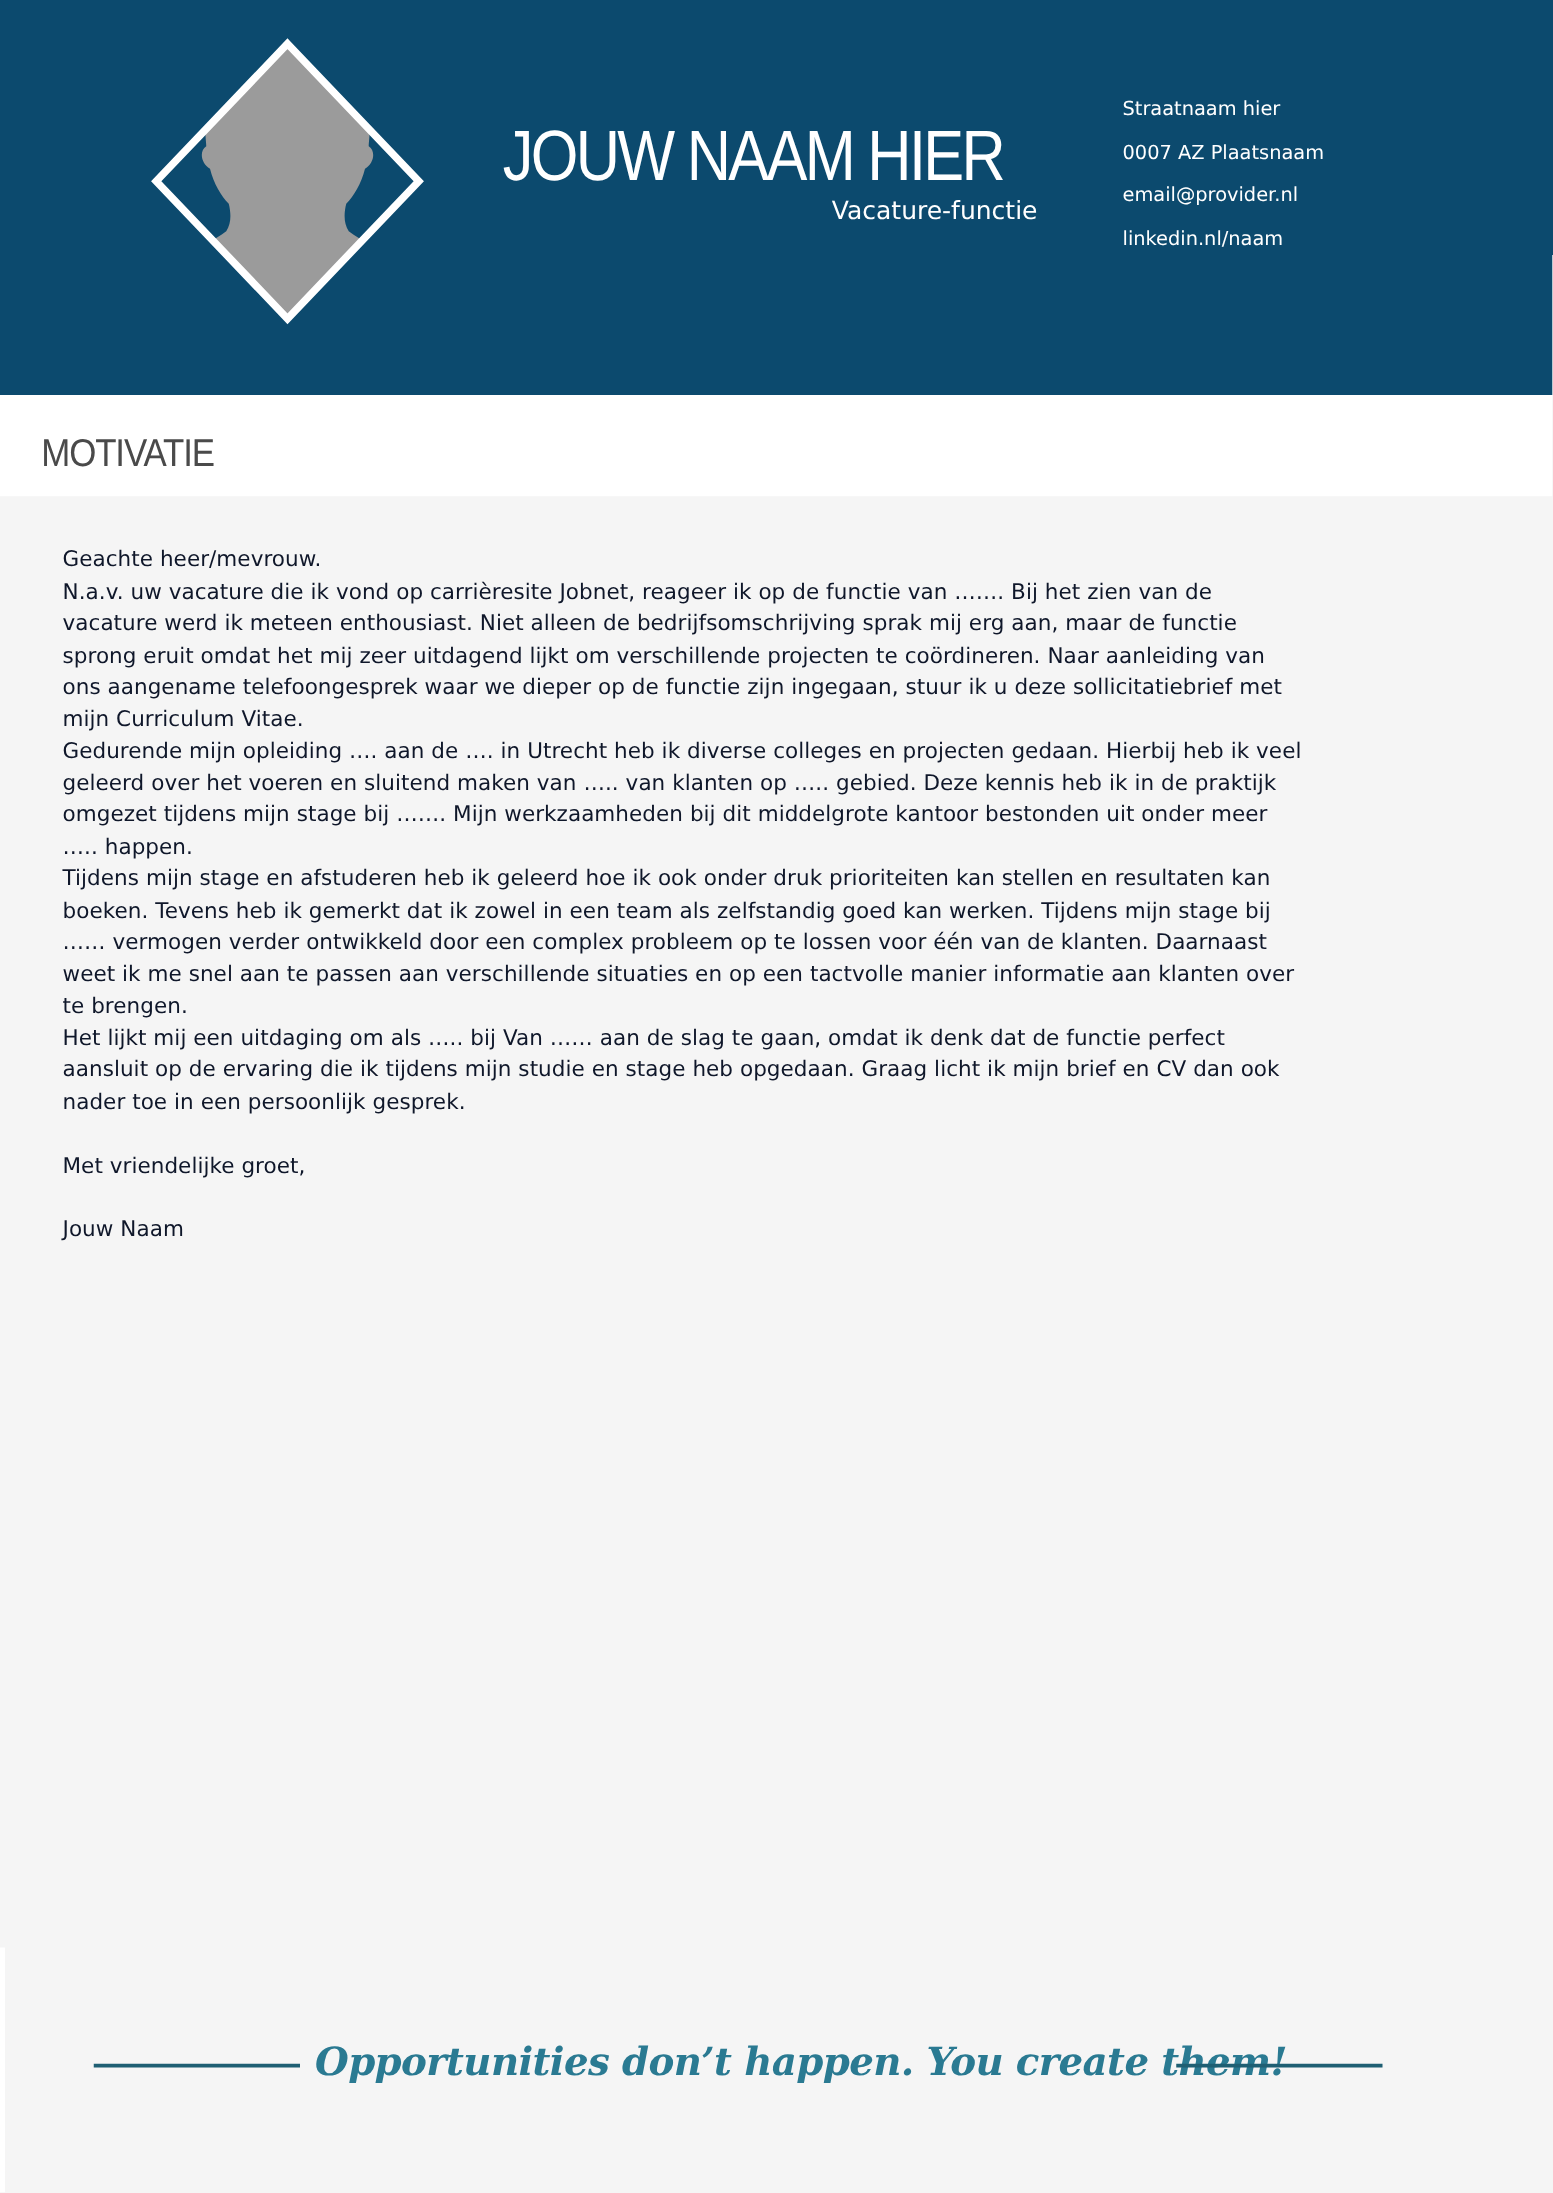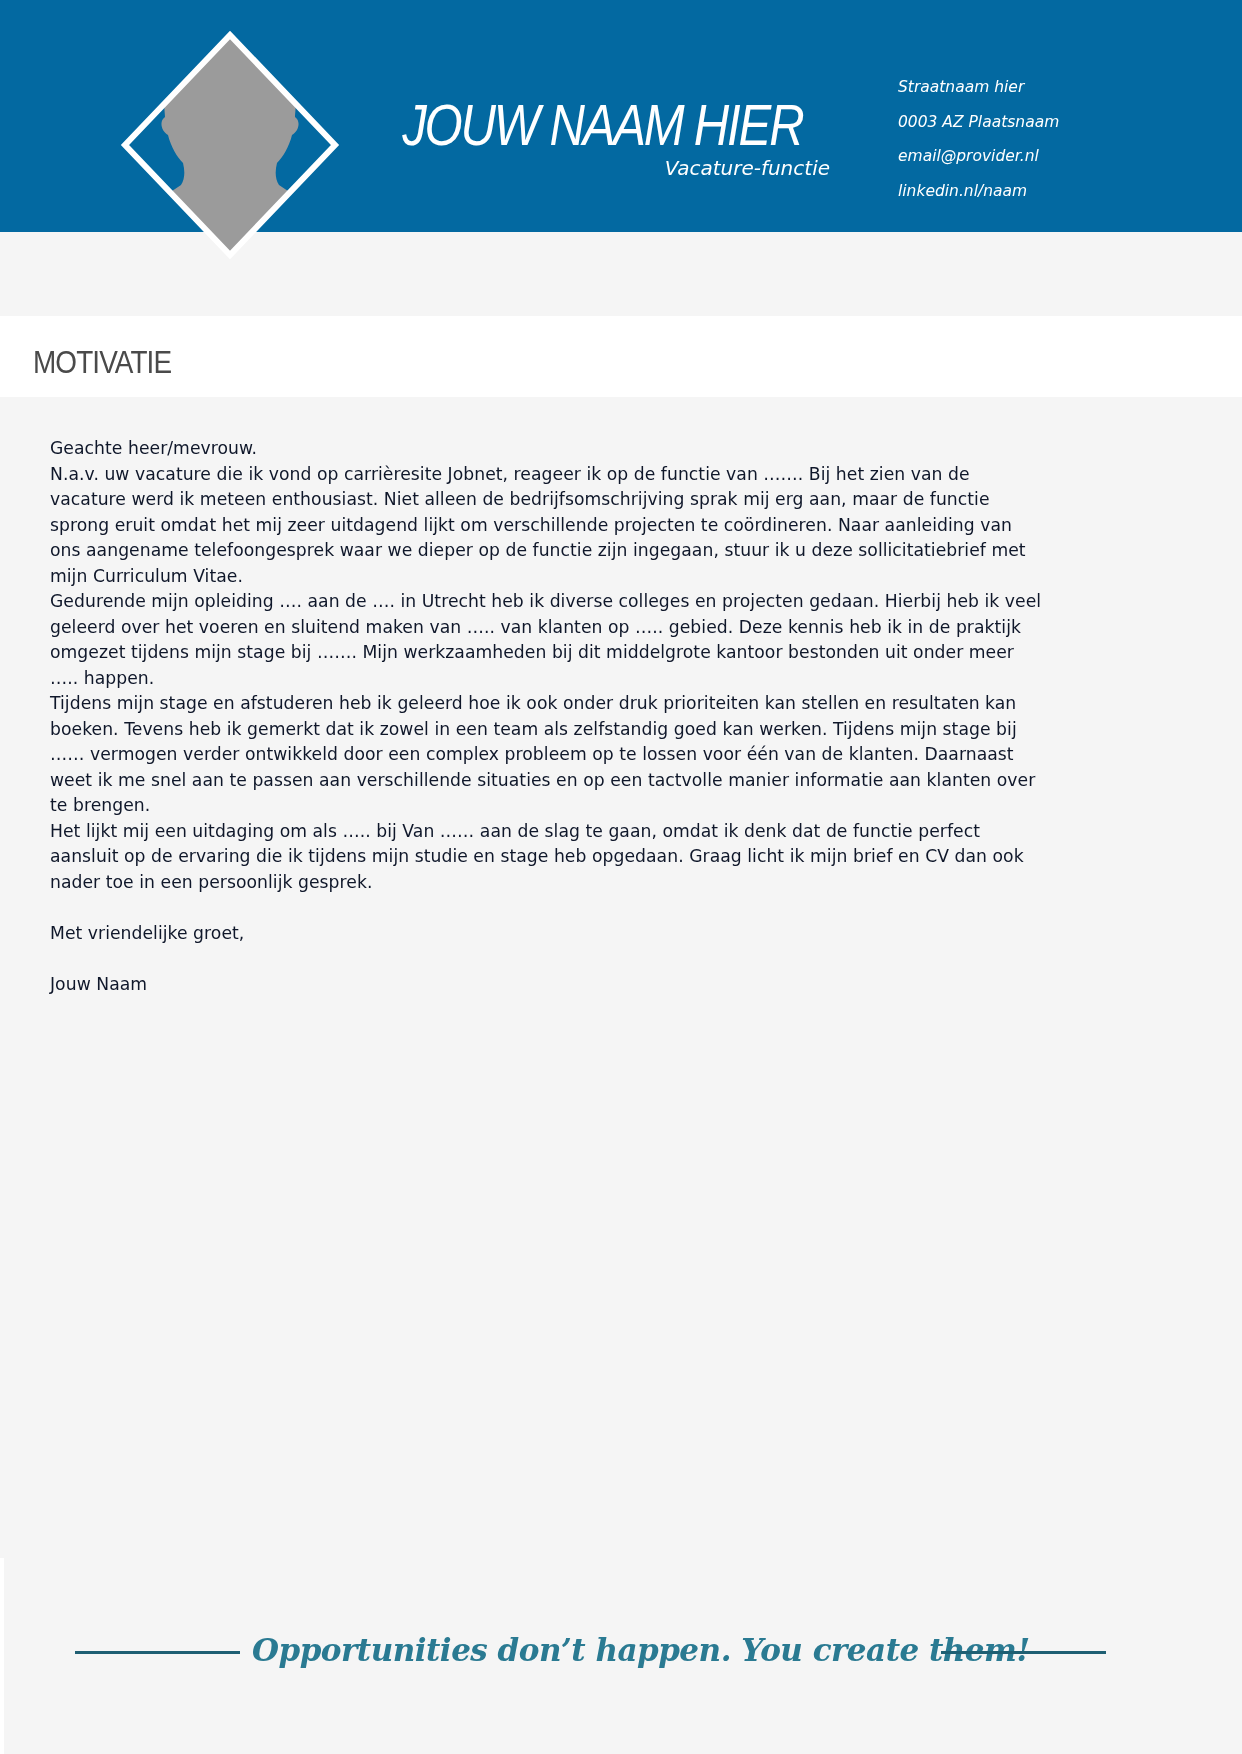--- a/index.html
+++ b/index.html
@@ -6,23 +6,22 @@
   body {
     width: 1242px;
     height: 1754px;
     background: #f5f5f5;
     position: relative;
     overflow: hidden;
     font-family: "Liberation Sans", "DejaVu Sans", sans-serif;
   }
   .header {
     position: absolute; left: 0; top: 0;
-    width: 1242px; height: 232px;
-    background: #0369a1;
-    font-style: italic;
+    width: 1242px; height: 316px;
+    background: #0c4a6e;
   }
   .photo {
     position: absolute; left: 119px; top: 29px;
     width: 222px; height: 232px;
   }
   .photo svg { display: block; }
   .name-block {
     position: absolute; left: 370px; top: 92px;
     width: 460px; text-align: center; color: #ffffff;
   }
@@ -136,21 +135,21 @@
     </svg>
   </div>
 
   <div class="name-block">
     <span class="name-title">JOUW NAAM HIER</span>
     <span class="name-subtitle">Vacature-functie</span>
   </div>
 
   <div class="contact">
     <div class="line">Straatnaam hier</div>
-    <div class="line">0003 AZ Plaatsnaam</div>
+    <div class="line">0007 AZ Plaatsnaam</div>
     <div class="line">email@provider.nl</div>
     <div class="line">linkedin.nl/naam</div>
   </div>
 </div>
 
 <div class="section-band"></div>
 <div class="section-title">MOTIVATIE</div>
 
 <div class="letter">
   <div class="p">Geachte heer/mevrouw.</div>

